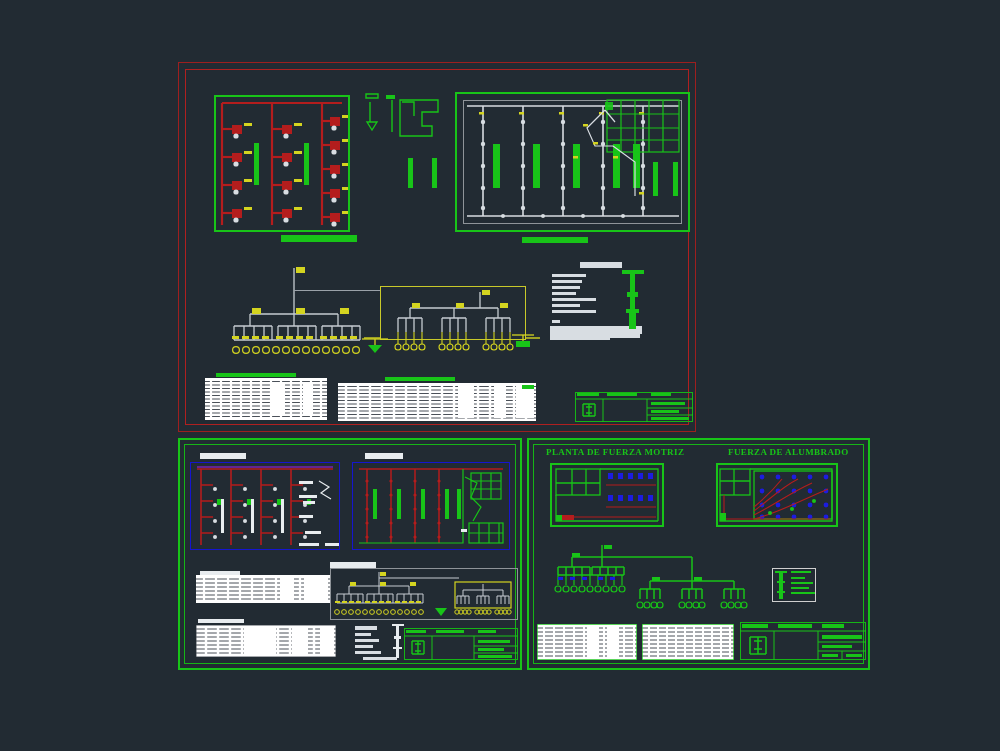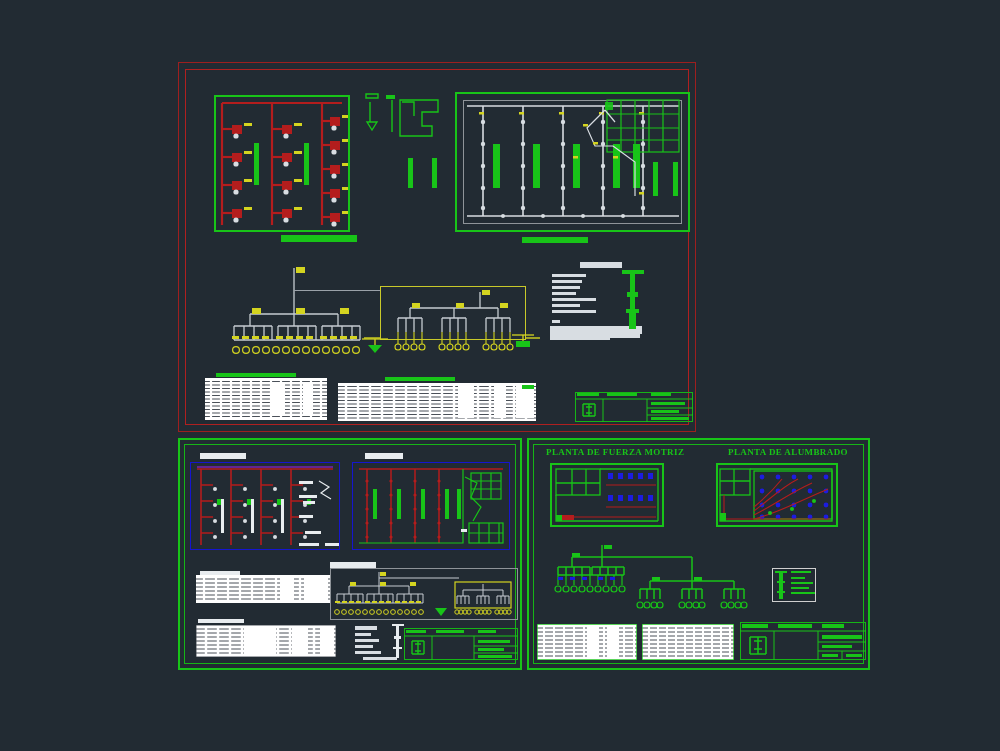--- a/index.html
+++ b/index.html
@@ -720,21 +720,21 @@
       <g stroke="#18c418" stroke-width="1.4" fill="none">
         <path d="M8 13 H20 M8 13 V26 M20 13 V26 M8 26 H20 M11 16 H17 M11 23 H17 M14 13 V26"></path>
       </g>
     </svg>
   </div>
 
   <div class="abs frame-green" style="left:527px; top:438px; width:343px; height:232px;"></div>
   <div class="abs frame-green-thin" style="left:533px; top:444px; width:331px; height:220px;"></div>
 
   <div class="abs cad-title" style="left:546px; top:447px;">PLANTA DE FUERZA MOTRIZ</div>
-  <div class="abs cad-title" style="left:728px; top:447px;">PLANTA DE ALUMBRADO</div>
+  <div class="abs cad-title" style="left:728px; top:447px;">FUERZA DE ALUMBRADO</div>
 
   <div class="abs frame-green" style="left:550px; top:463px; width:114px; height:64px;">
     <svg width="110" height="60">
       <g stroke="#18c418" stroke-width="1.3" fill="none">
         <rect x="4" y="4" width="44" height="26"></rect>
         <path d="M4 18 H48 M20 4 V30 M34 4 V30"></path>
         <path d="M4 30 V56 H106"></path>
         <path d="M48 4 H106 V56"></path>
       </g>
       <g fill="#1c1ce0">

